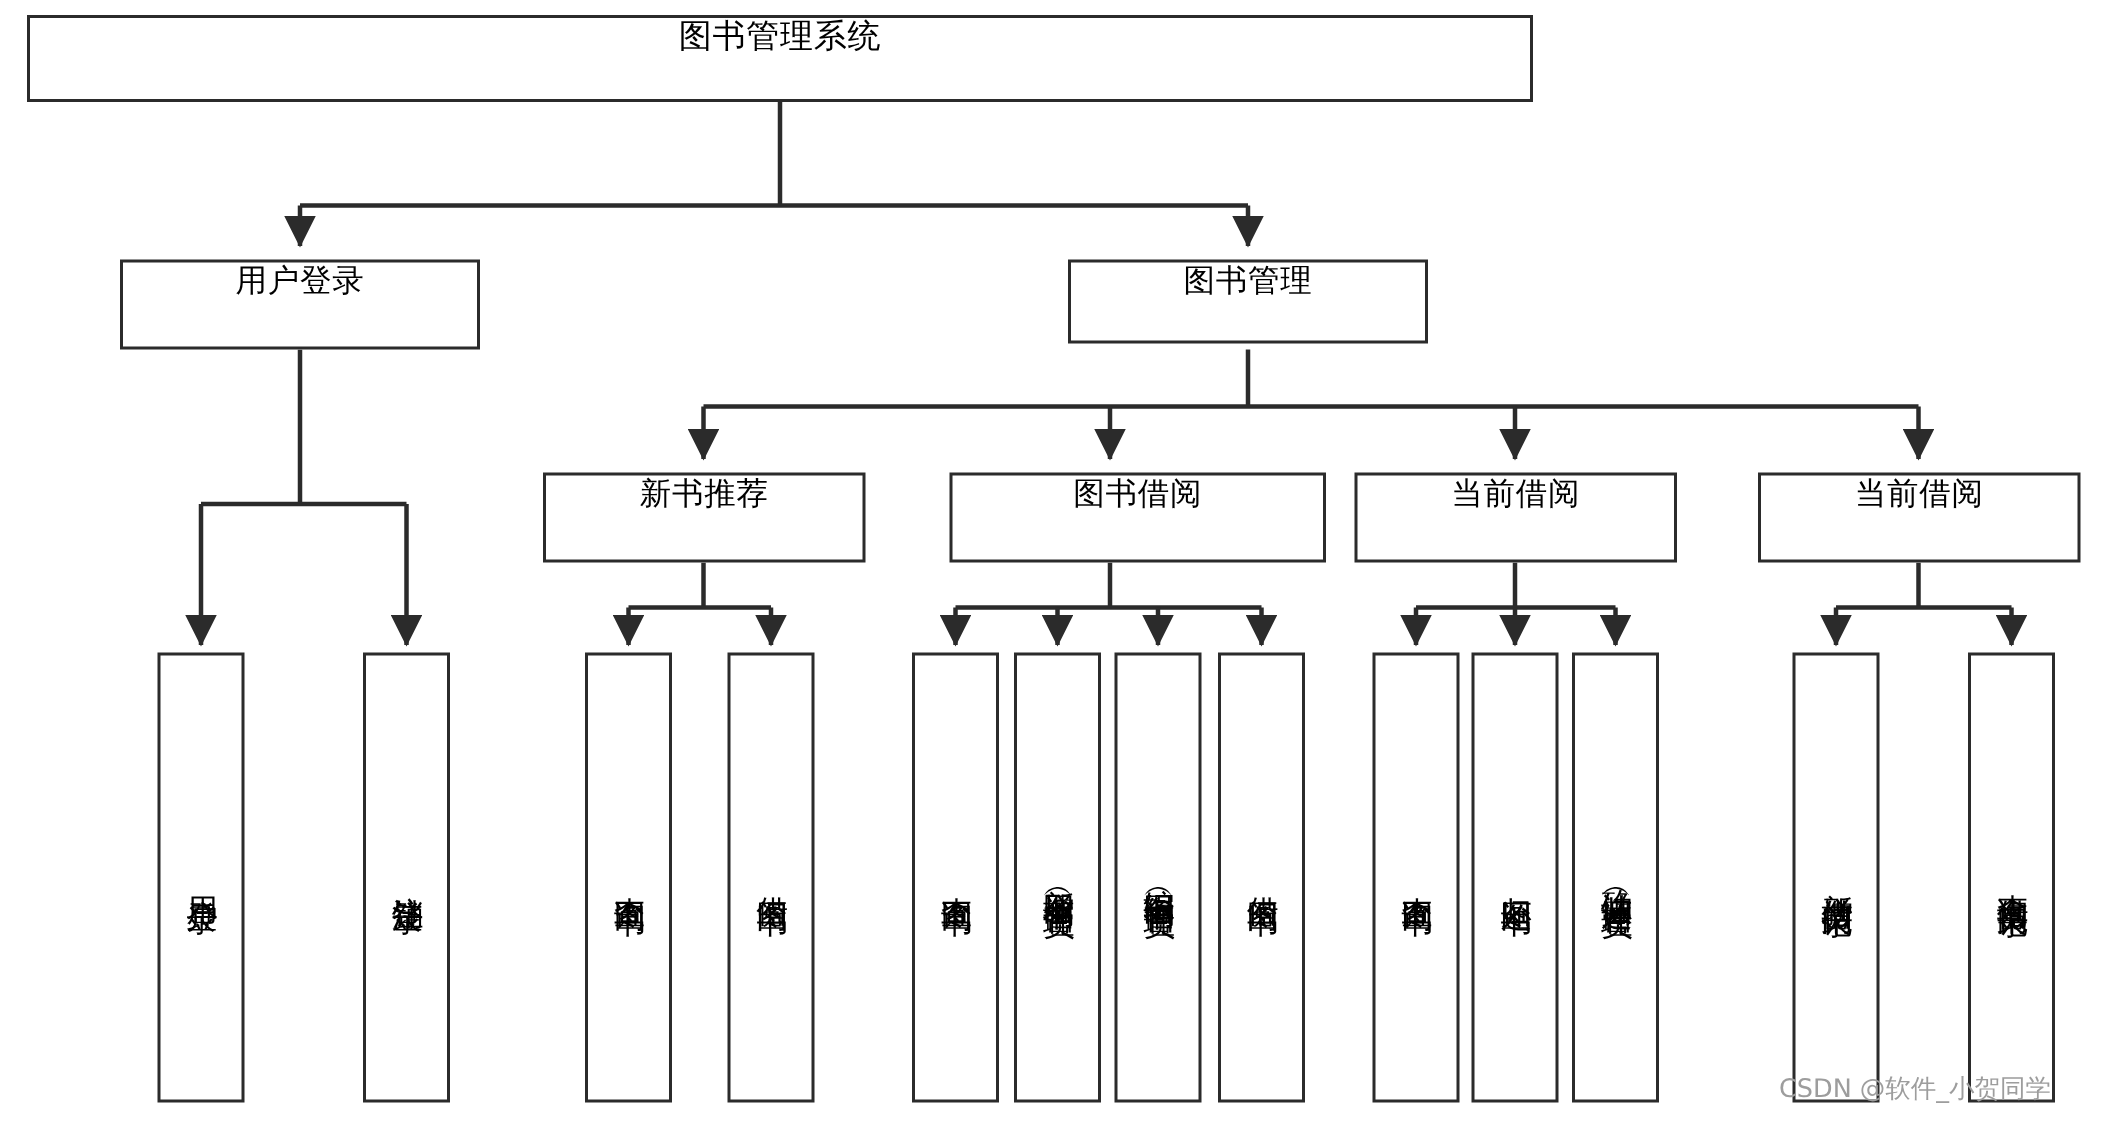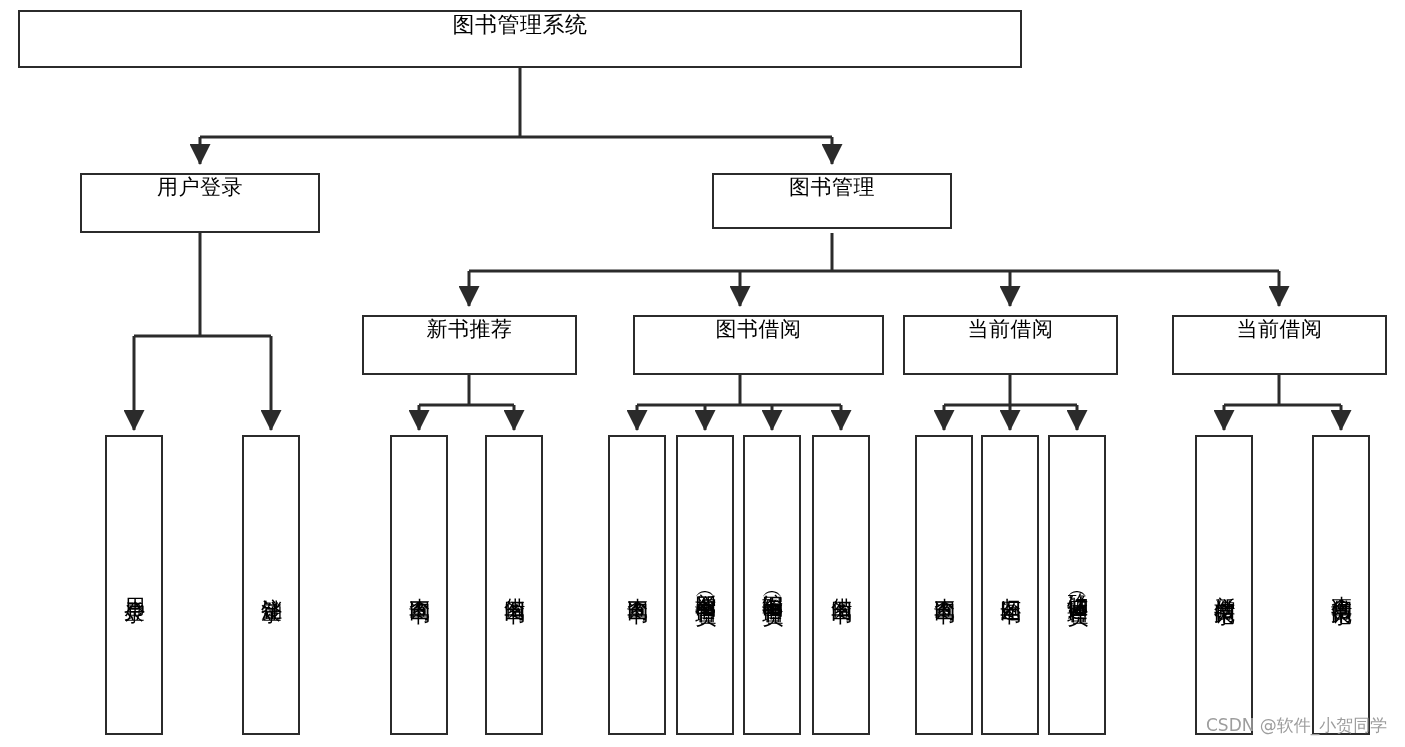--- a/index.html
+++ b/index.html
@@ -65,21 +65,20 @@
     white-space: nowrap;
   }
   .watermark {
     position: absolute;
     left: 1186px;
     top: 714px;
     font-size: 17px;
     color: #9d9d9d;
     white-space: nowrap;
     z-index: 3;
-    margin-left: 20px;
   }
 </style>
 </head>
 <body>
 
 <div id="diagram">
 
   <svg id="edges" viewBox="0 0 1405 747" width="1405" height="747">
     <defs>
       <marker id="arrow" viewBox="0 0 10 10" refX="9.5" refY="5" markerWidth="7" markerHeight="7" orient="auto-start-reverse">

